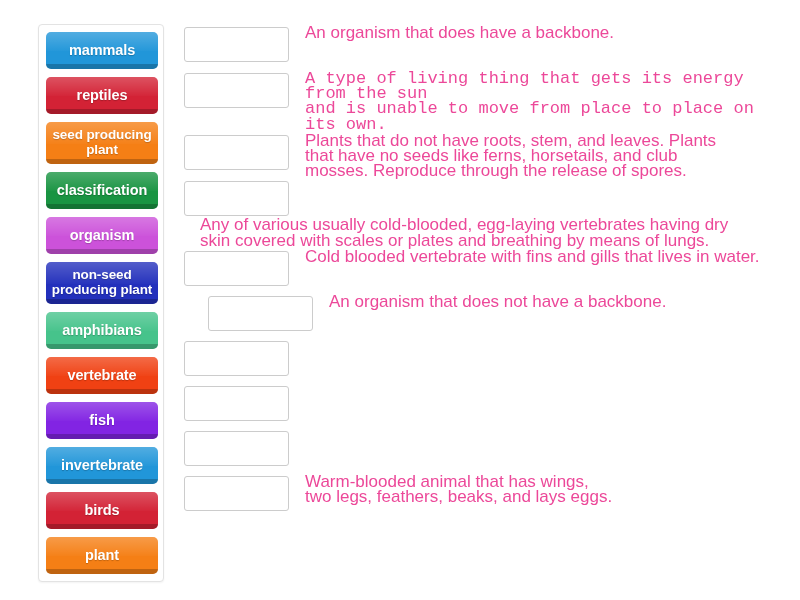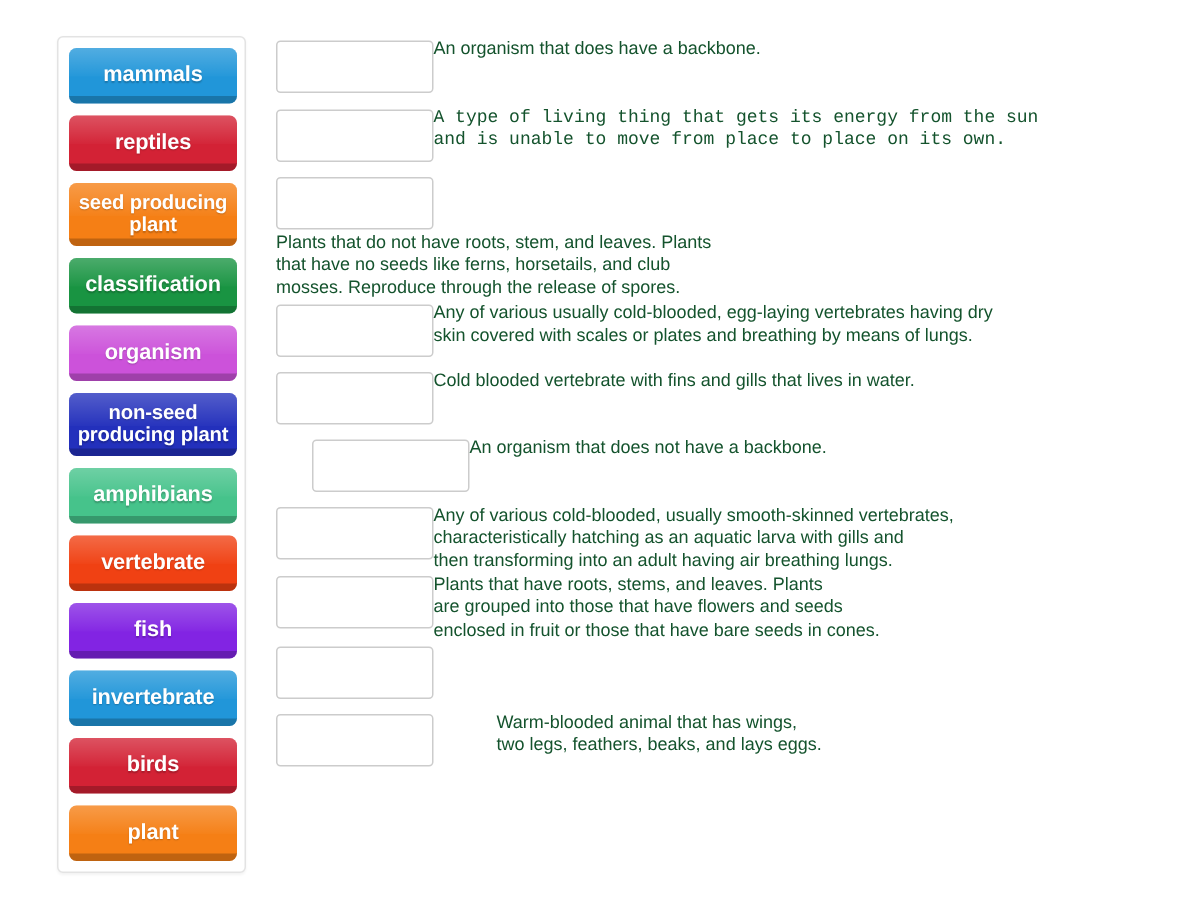--- a/index.html
+++ b/index.html
@@ -107,23 +107,23 @@
     width: 105px;
     height: 35px;
     background: #ffffff;
     border: 1px solid #cccccc;
     border-radius: 3px;
     margin-top: 3px;
   }
 
   .definition {
     flex: 1 1 auto;
-    margin-left: 0;
-    color: #14532d;
-    font-size: 12px;
+    margin-left: 16px;
+    color: #ec4899;
+    font-size: 17px;
     line-height: 15.2px;
     padding-top: 1px;
     white-space: pre-line;
   }
 </style>
 </head>
 <body>
 
 <div id="app">
 
@@ -169,54 +169,48 @@
   <div class="rows-panel" id="rows-panel">
       <div class="match-row" style="min-height: 46px;">
         <div class="drop-box"></div>
         <div class="definition">An organism that does have a backbone.</div>
       </div>
       <div class="match-row" style="min-height: 45px; font-family: Liberation Mono, monospace;">
         <div class="drop-box"></div>
         <div class="definition">A type of living thing that gets its energy from the sun
 and is unable to move from place to place on its own.</div>
       </div>
-      <div class="match-row" style="min-height: 45px; flex-direction: column;">
+      <div class="match-row" style="min-height: 45px;">
         <div class="drop-box"></div>
         <div class="definition">Plants that do not have roots, stem, and leaves. Plants
 that have no seeds like ferns, horsetails, and club
 mosses. Reproduce through the release of spores.</div>
       </div>
-      <div class="match-row" style="min-height: 45px;">
+      <div class="match-row" style="min-height: 45px; flex-direction: column;">
         <div class="drop-box"></div>
         <div class="definition">Any of various usually cold-blooded, egg-laying vertebrates having dry
 skin covered with scales or plates and breathing by means of lungs.</div>
       </div>
       <div class="match-row" style="min-height: 45px; justify-content: space-between;">
         <div class="drop-box"></div>
         <div class="definition">Cold blooded vertebrate with fins and gills that lives in water.</div>
       </div>
       <div class="match-row" style="min-height: 45px; padding-left: 24px;">
         <div class="drop-box"></div>
         <div class="definition">An organism that does not have a backbone.</div>
       </div>
       <div class="match-row" style="min-height: 45px;">
         <div class="drop-box"></div>
-        <div class="definition">Any of various cold-blooded, usually smooth-skinned vertebrates,
-characteristically hatching as an aquatic larva with gills and
-then transforming into an adult having air breathing lungs.</div>
-      </div>
-      <div class="match-row" style="min-height: 45px;">
-        <div class="drop-box"></div>
-        <div class="definition">Plants that have roots, stems, and leaves. Plants
-are grouped into those that have flowers and seeds
-enclosed in fruit or those that have bare seeds in cones.</div>
-      </div>
-      <div class="match-row" style="min-height: 45px;">
-        <div class="drop-box"></div>
-      </div>
-      <div class="match-row" style="min-height: 45px; gap: 42px;">
+      </div>
+      <div class="match-row" style="min-height: 45px;">
+        <div class="drop-box"></div>
+      </div>
+      <div class="match-row" style="min-height: 45px;">
+        <div class="drop-box"></div>
+      </div>
+      <div class="match-row" style="min-height: 45px;">
         <div class="drop-box"></div>
         <div class="definition">Warm-blooded animal that has wings,
 two legs, feathers, beaks, and lays eggs.</div>
       </div>
     </div>
 
 </div>
 
 </body></html>

